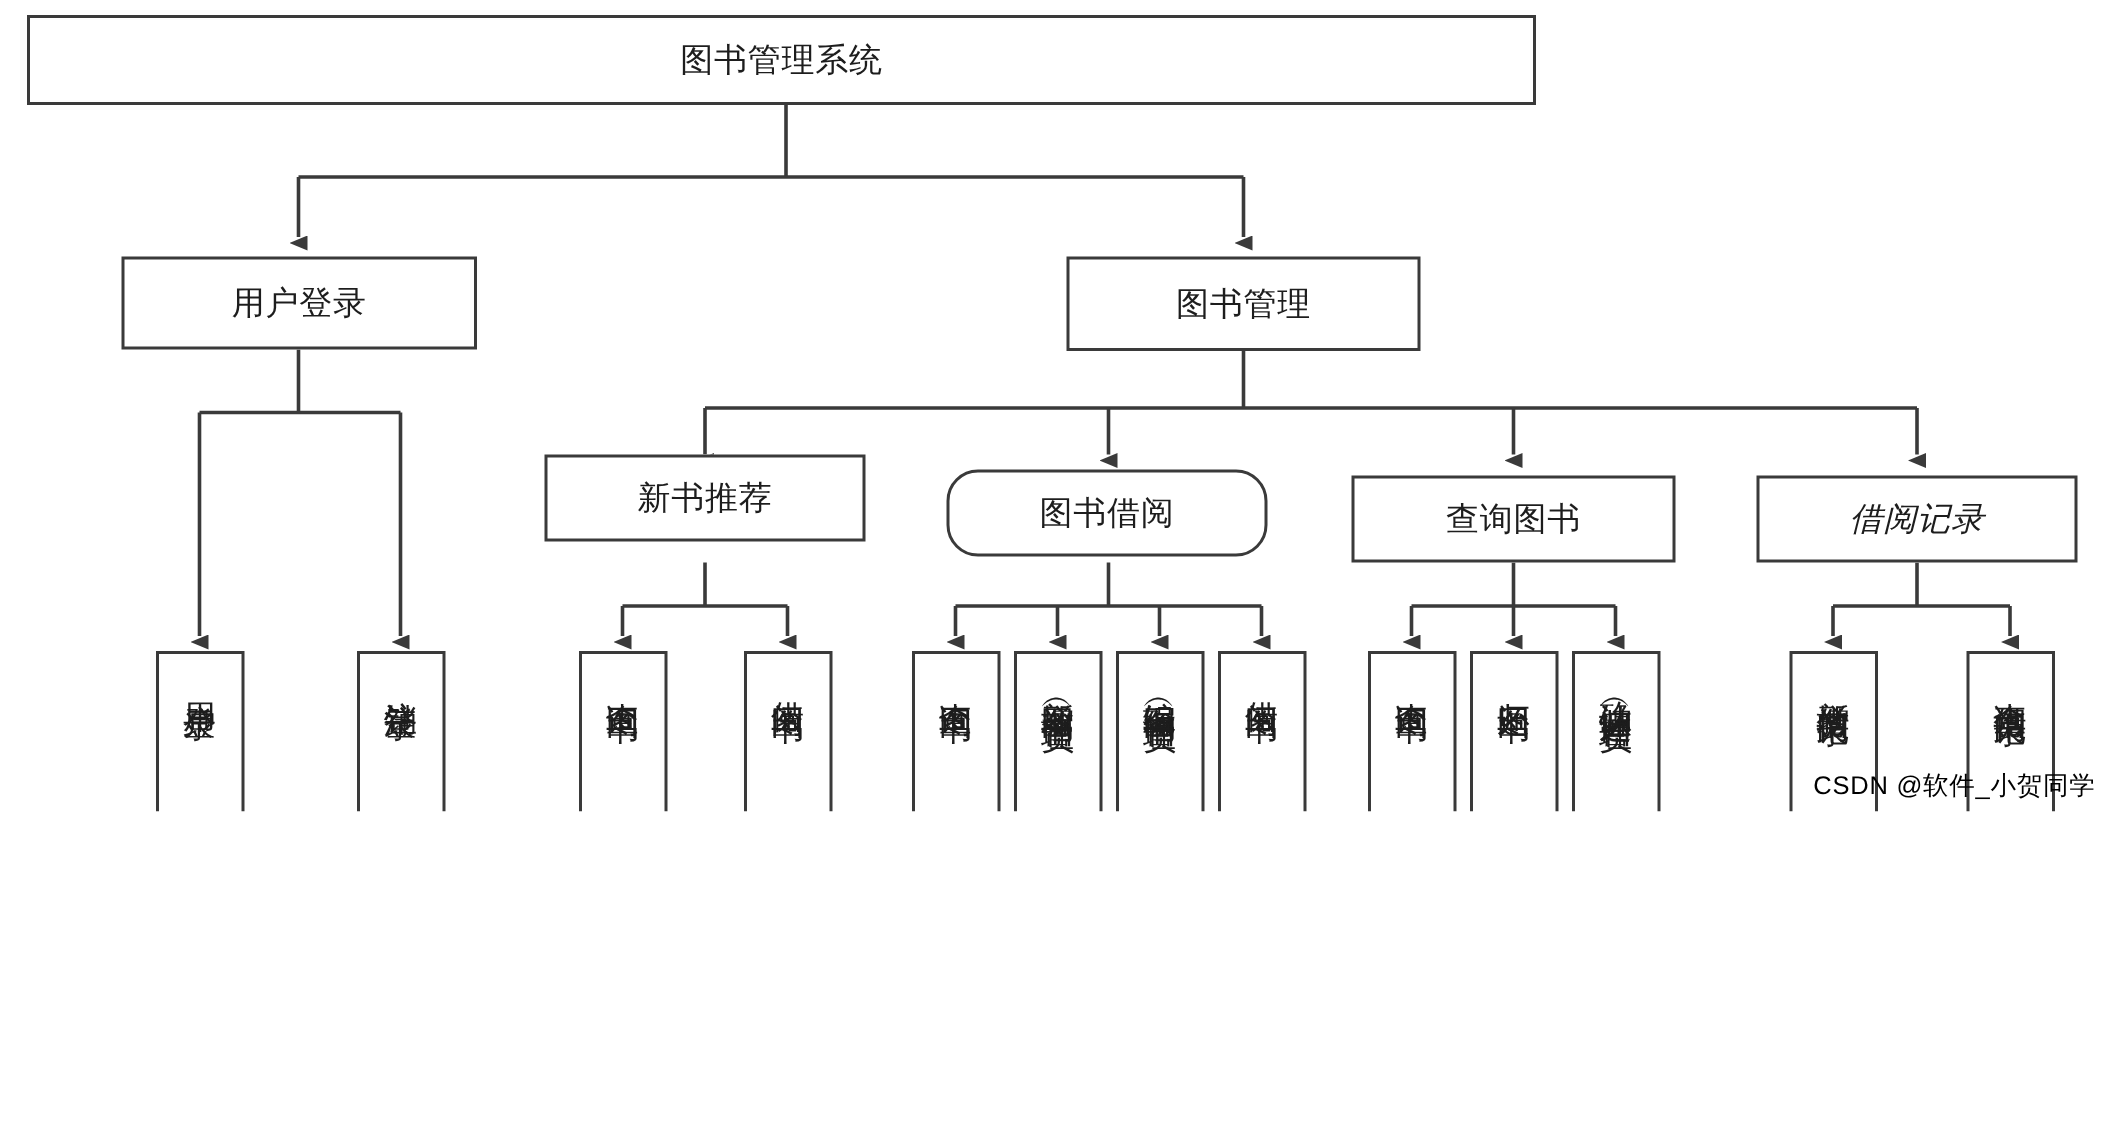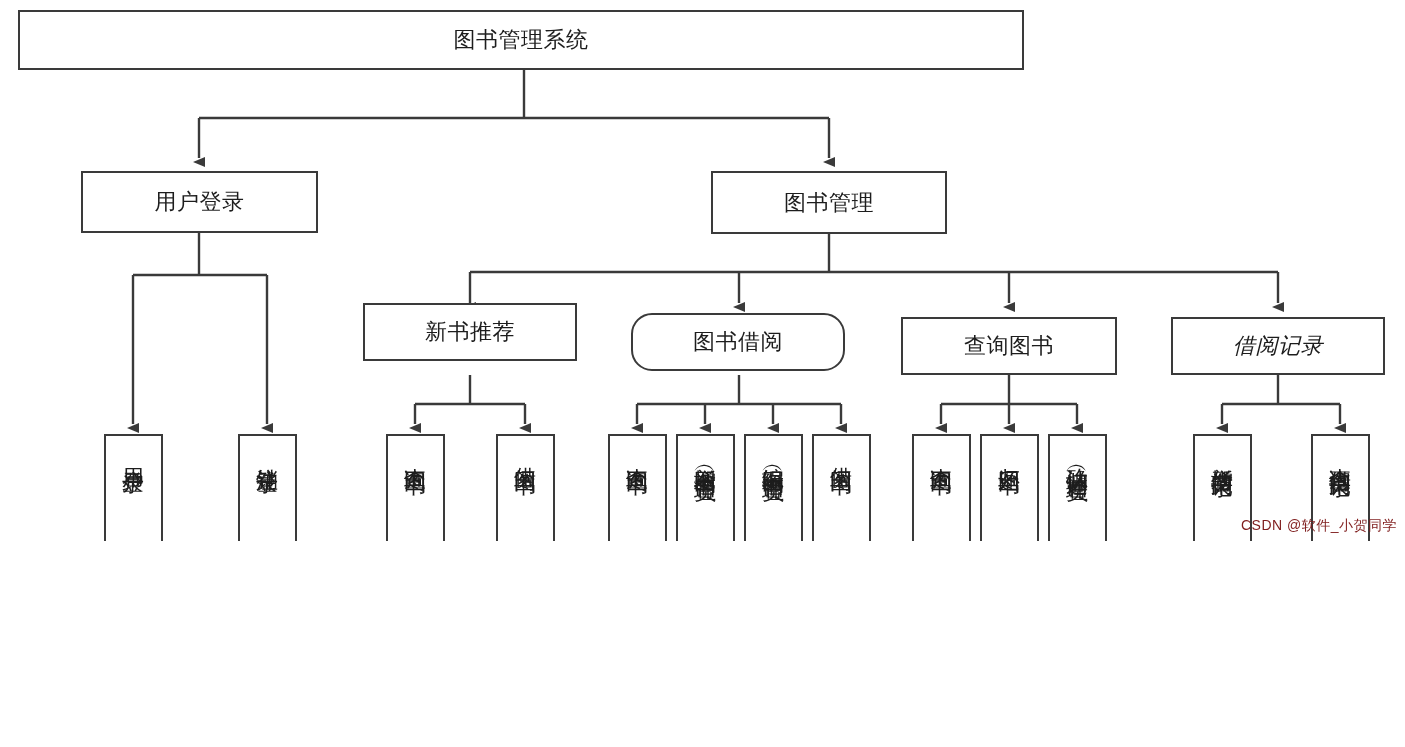--- a/index.html
+++ b/index.html
@@ -56,22 +56,22 @@
     font-size: 22px;
     line-height: 1.32;
     letter-spacing: 2px;
     white-space: normal;
     max-height: 100%;
   }
   .watermark {
     position: absolute;
     right: 8px;
     bottom: 6px;
-    font-size: 14px;
-    color: #7f1d1d;
+    font-size: 17px;
+    color: #000000;
     letter-spacing: 0.5px;
     z-index: 5;
     white-space: nowrap;
   }
 </style>
 </head>
 <body>
 
 <div id="canvas">
 

